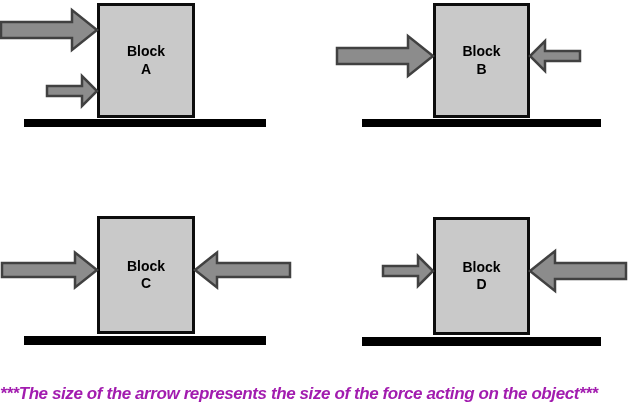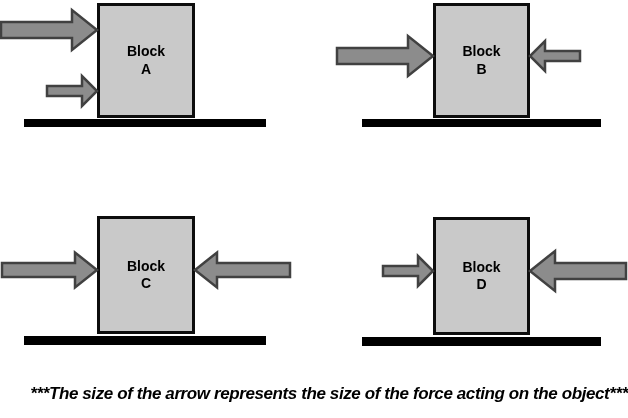--- a/index.html
+++ b/index.html
@@ -39,29 +39,28 @@
   .ground {
     position: absolute;
     background: #000000;
     z-index: 1;
   }
   #caption {
     position: absolute;
     left: 0;
     right: 0;
     top: 384px;
-    text-align: right;
+    text-align: left;
     font-weight: bold;
     font-style: italic;
     font-size: 17px;
     letter-spacing: -0.4px;
-    color: #000000;
+    color: #a21caf;
     white-space: nowrap;
     z-index: 4;
-    padding-left: 9px;
   }
 </style>
 </head>
 <body>
 
 <div id="canvas">
   <svg id="arrow-layer" viewBox="0 0 628 418" xmlns="http://www.w3.org/2000/svg">
       <polygon points="1,22 72,22 72,10 97,30 72,50 72,38 1,38" fill="#8c8c8c" stroke="#414141" stroke-width="2.5"></polygon>
       <polygon points="47,86 82,86 82,76 97,91 82,106 82,96 47,96" fill="#8c8c8c" stroke="#414141" stroke-width="2.5"></polygon>
       <polygon points="337,48 408,48 408,36 433,56 408,76 408,64 337,64" fill="#8c8c8c" stroke="#414141" stroke-width="2.5"></polygon>

